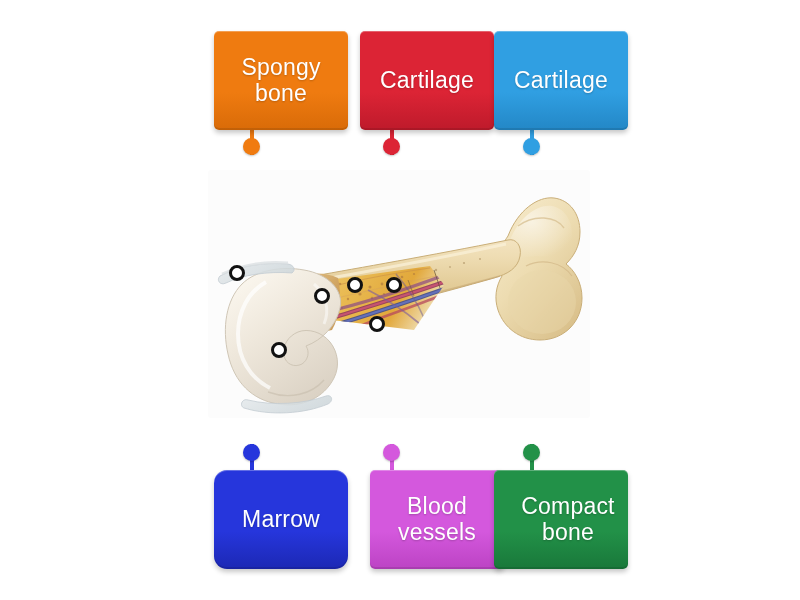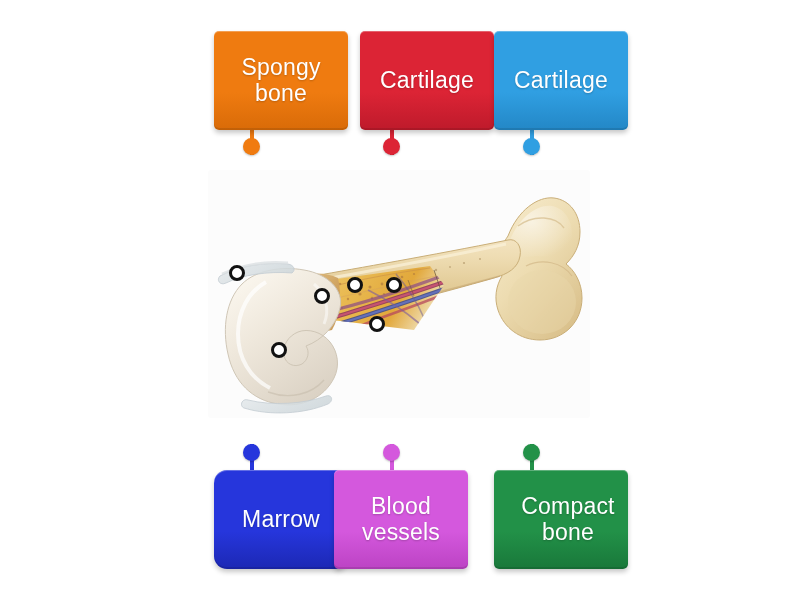--- a/index.html
+++ b/index.html
@@ -315,21 +315,21 @@
       <div class="connector up" style="left: 523px; top: 444px; height: 26px;">
         <div class="stem" style="background: rgb(34, 145, 72);"></div>
         <div class="knob" style="background: rgb(34, 145, 72);"></div>
       </div>
     </div>
 
   <div id="tiles-bottom">
       <div class="tile" style="left: 193px; top: 470px; background: linear-gradient(rgb(38, 54, 220) 0%, rgb(38, 54, 220) 62%, rgb(28, 40, 180) 100%); border-radius: 13px;">
         <span class="tile-text">Marrow</span>
       </div>
-      <div class="tile" style="left: 313px; top: 470px; background: linear-gradient(rgb(212, 88, 221) 0%, rgb(212, 88, 221) 62%, rgb(188, 67, 196) 100%); text-align: center;">
+      <div class="tile" style="left: 349px; top: 470px; background: linear-gradient(rgb(212, 88, 221) 0%, rgb(212, 88, 221) 62%, rgb(188, 67, 196) 100%); text-align: center;">
         <span class="tile-text">Blood
 vessels</span>
       </div>
       <div class="tile" style="left: 473px; top: 470px; background: linear-gradient(rgb(34, 145, 72) 0%, rgb(34, 145, 72) 62%, rgb(25, 120, 58) 100%); padding-left: 20px;">
         <span class="tile-text">Compact
 bone</span>
       </div>
     </div>
 
 </div>

